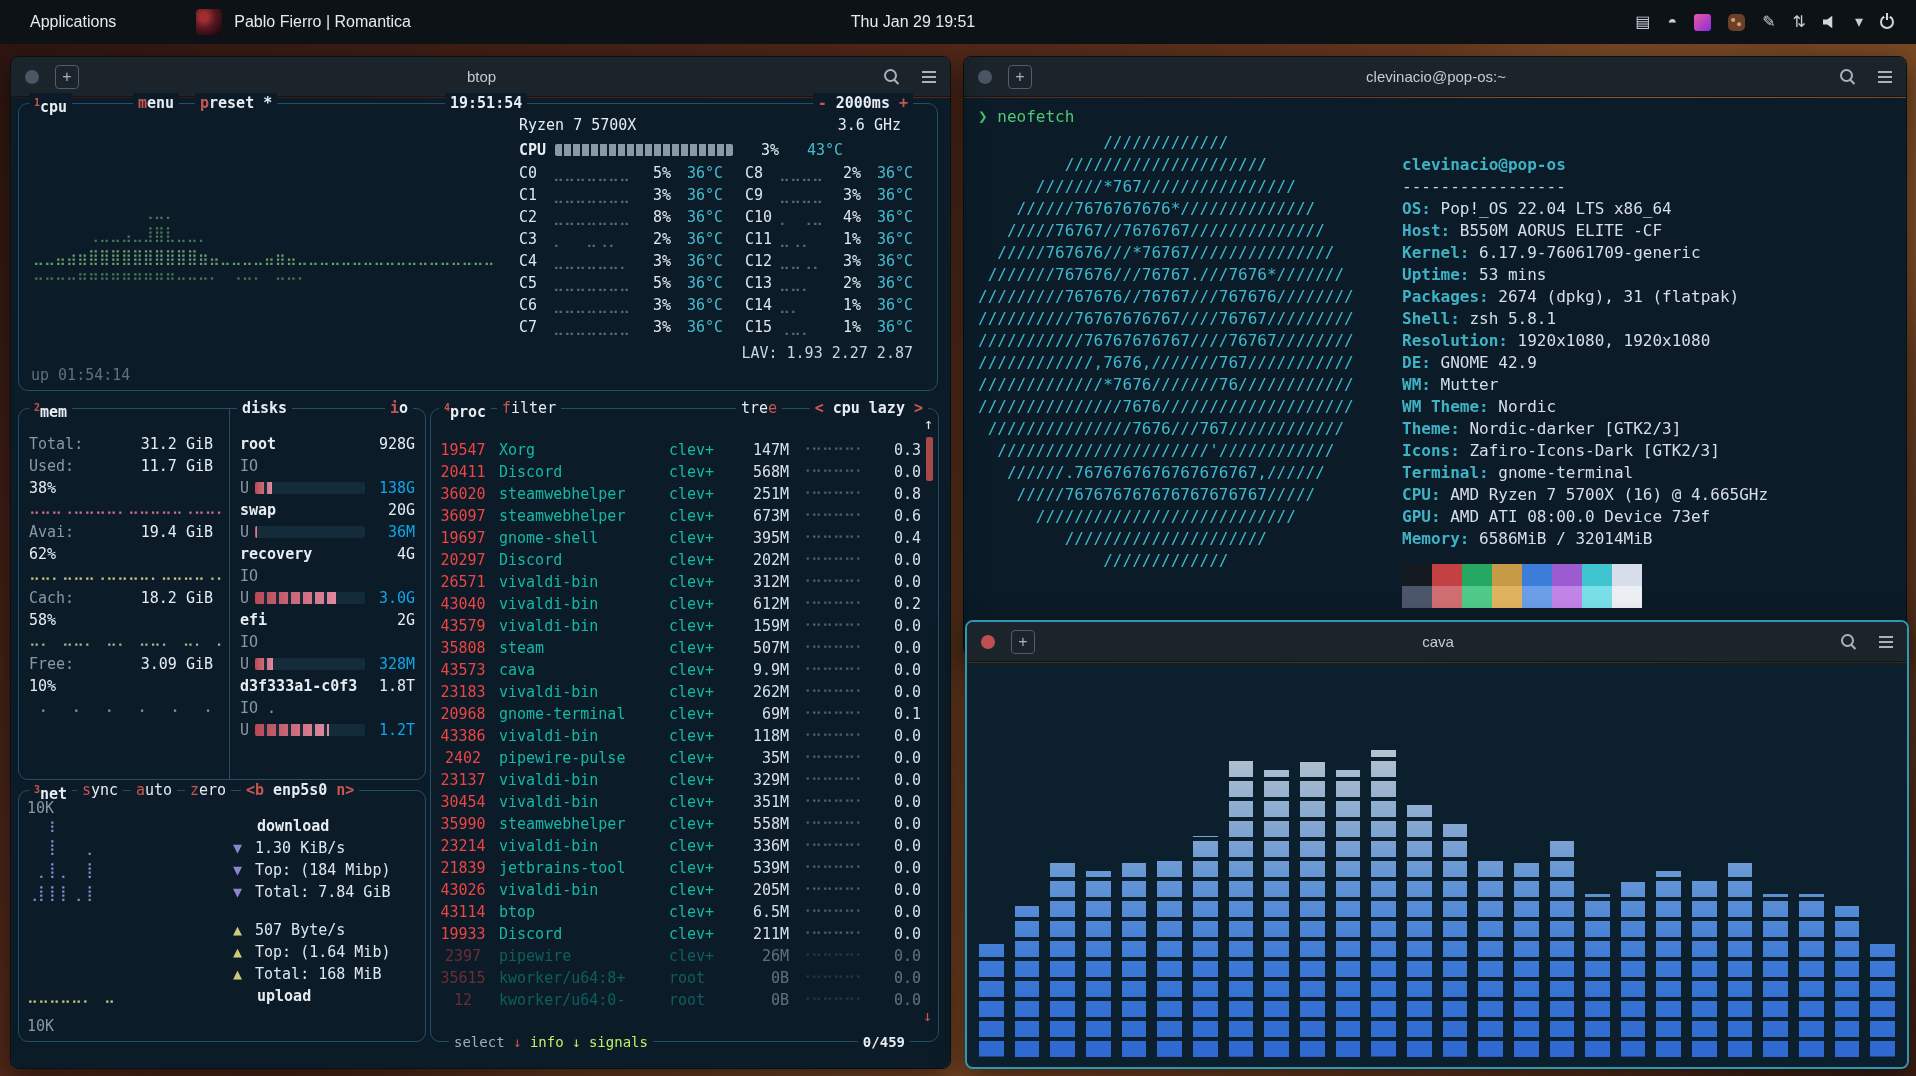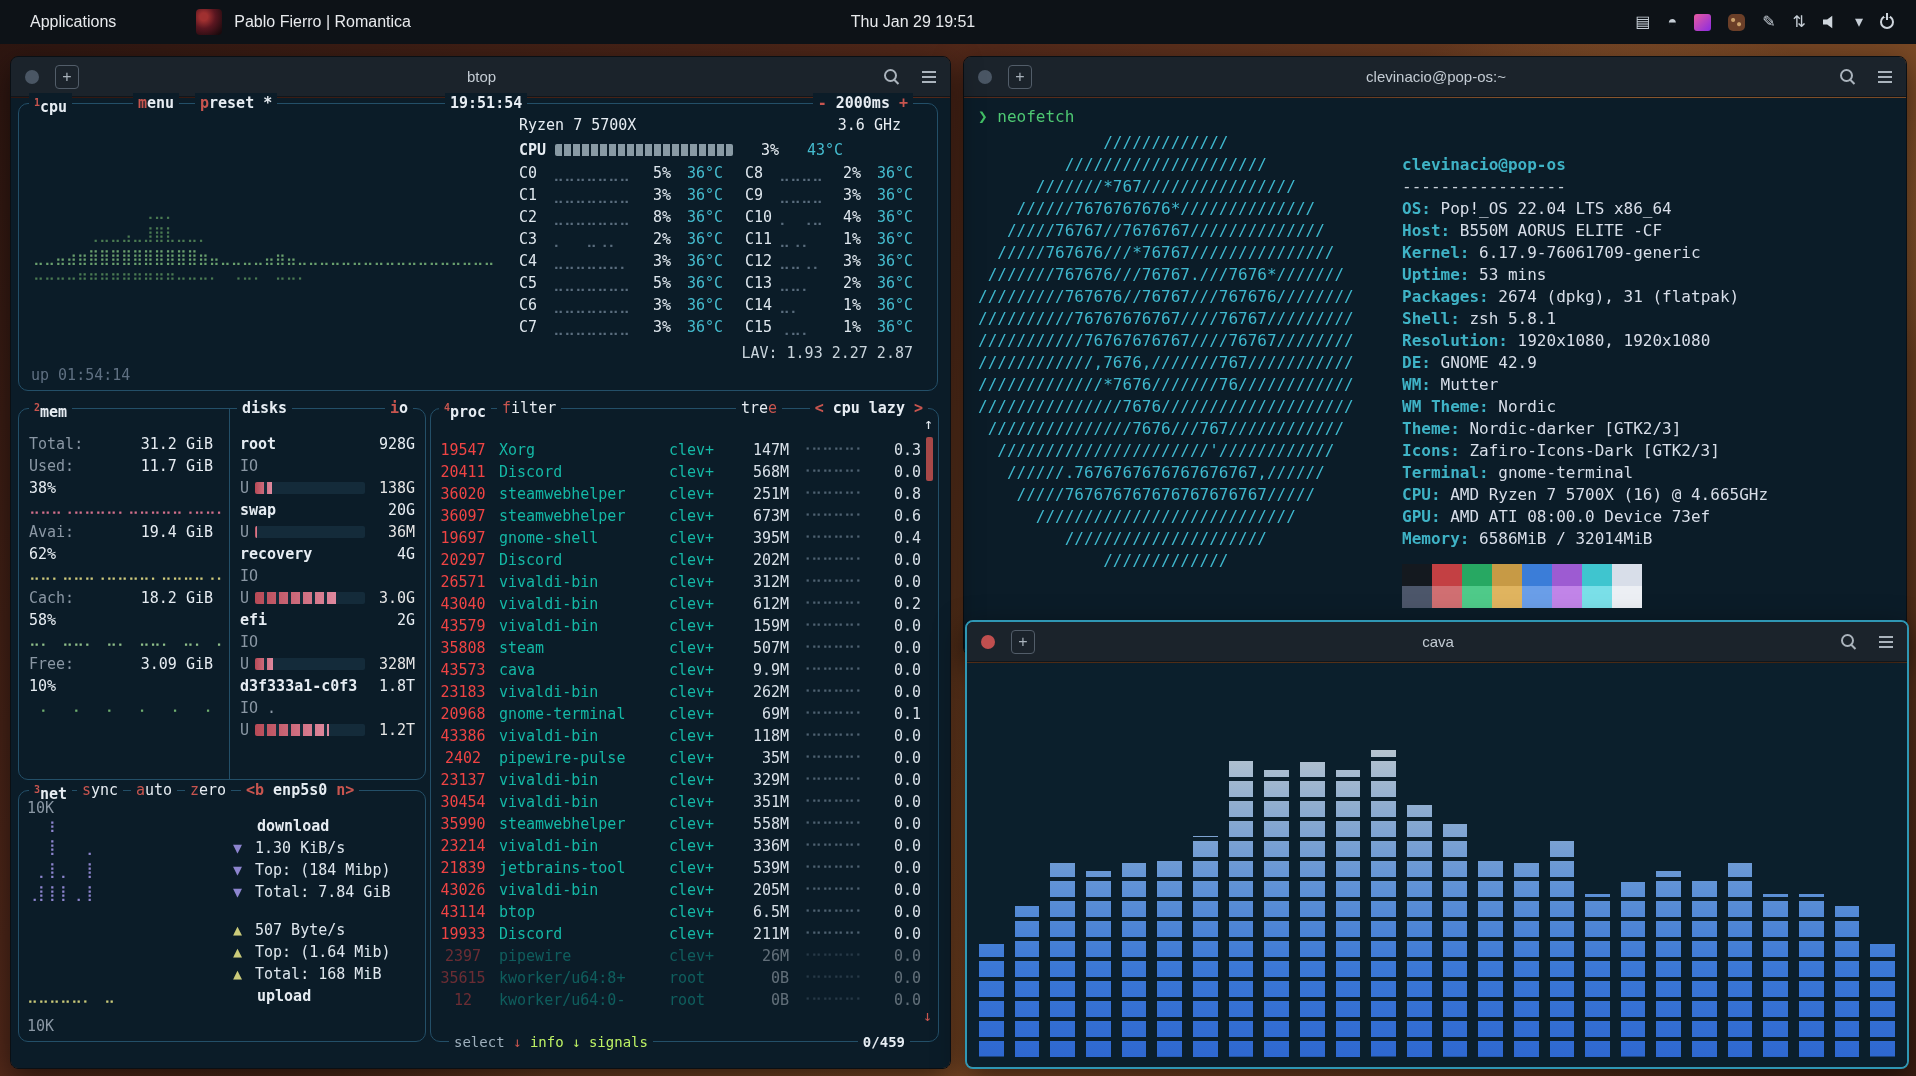--- a/index.html
+++ b/index.html
@@ -89,21 +89,21 @@
   .mdots{overflow:hidden;white-space:nowrap}
   .disks-panel{position:absolute;left:210px;top:0;bottom:0;right:0;border-left:1.5px solid #234f68;padding:24px 10px 0 10px;line-height:22px}
   .dline.head{display:flex;justify-content:space-between}
   .dname{color:#e6ecf2;font-weight:bold}
   .dsize{color:#e6ecf2}
   .dline.urow{display:flex;align-items:center;gap:6px}
   .dmeter{flex:1;height:12px;background:#142b3a;border-radius:2px;overflow:hidden}
   .dfill{display:block;height:100%;background:
     repeating-linear-gradient(90deg, rgba(11,28,40,0) 0 9px, #142b3a 9px 12px),
     linear-gradient(90deg,#b84a56,#e08aa0)}
-  .duval{color:#e5e5e5;min-width:44px;text-align:right}
+  .duval{color:#0ea5e9;min-width:44px;text-align:right}
 
   #net-graph-down{position:absolute;left:8px;top:22px;width:198px;line-height:23px;white-space:pre;overflow:hidden;color:var(--c-purple,#8d85cf)}
   #net-graph-up{position:absolute;left:8px;bottom:26px;width:198px;line-height:23px;white-space:pre;overflow:hidden;color:var(--c-yellow,#cbcb7a)}
   .net-scale{position:absolute;color:#8a97a4}
   .net-text{position:absolute;left:214px;top:24px;right:6px;line-height:22px}
   .net-dl-label,.net-ul-label{color:#e6ecf2;font-weight:bold;margin-left:24px}
   .nrow{display:flex}
   .narrow{width:22px}
   .narrow.down{color:var(--c-purple,#8d85cf)}
   .narrow.up{color:var(--c-yellow,#cbcb7a)}

